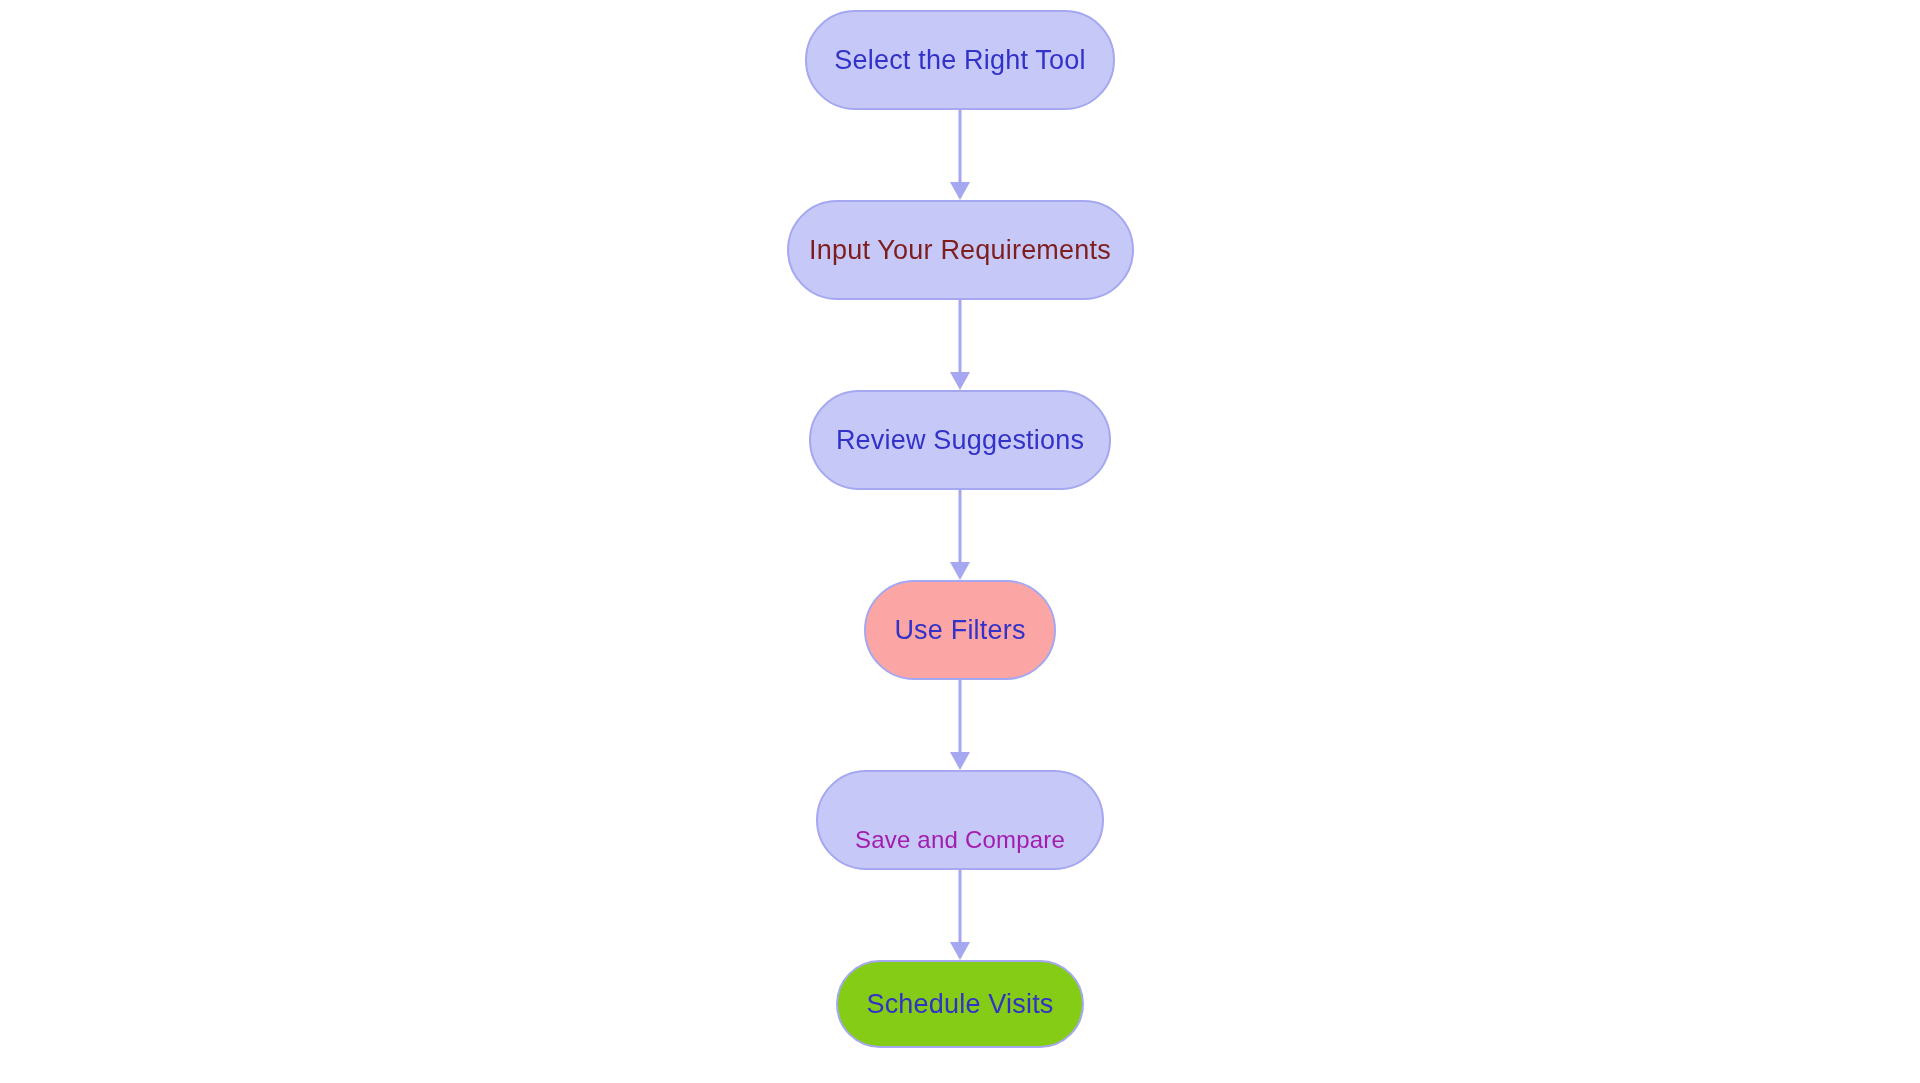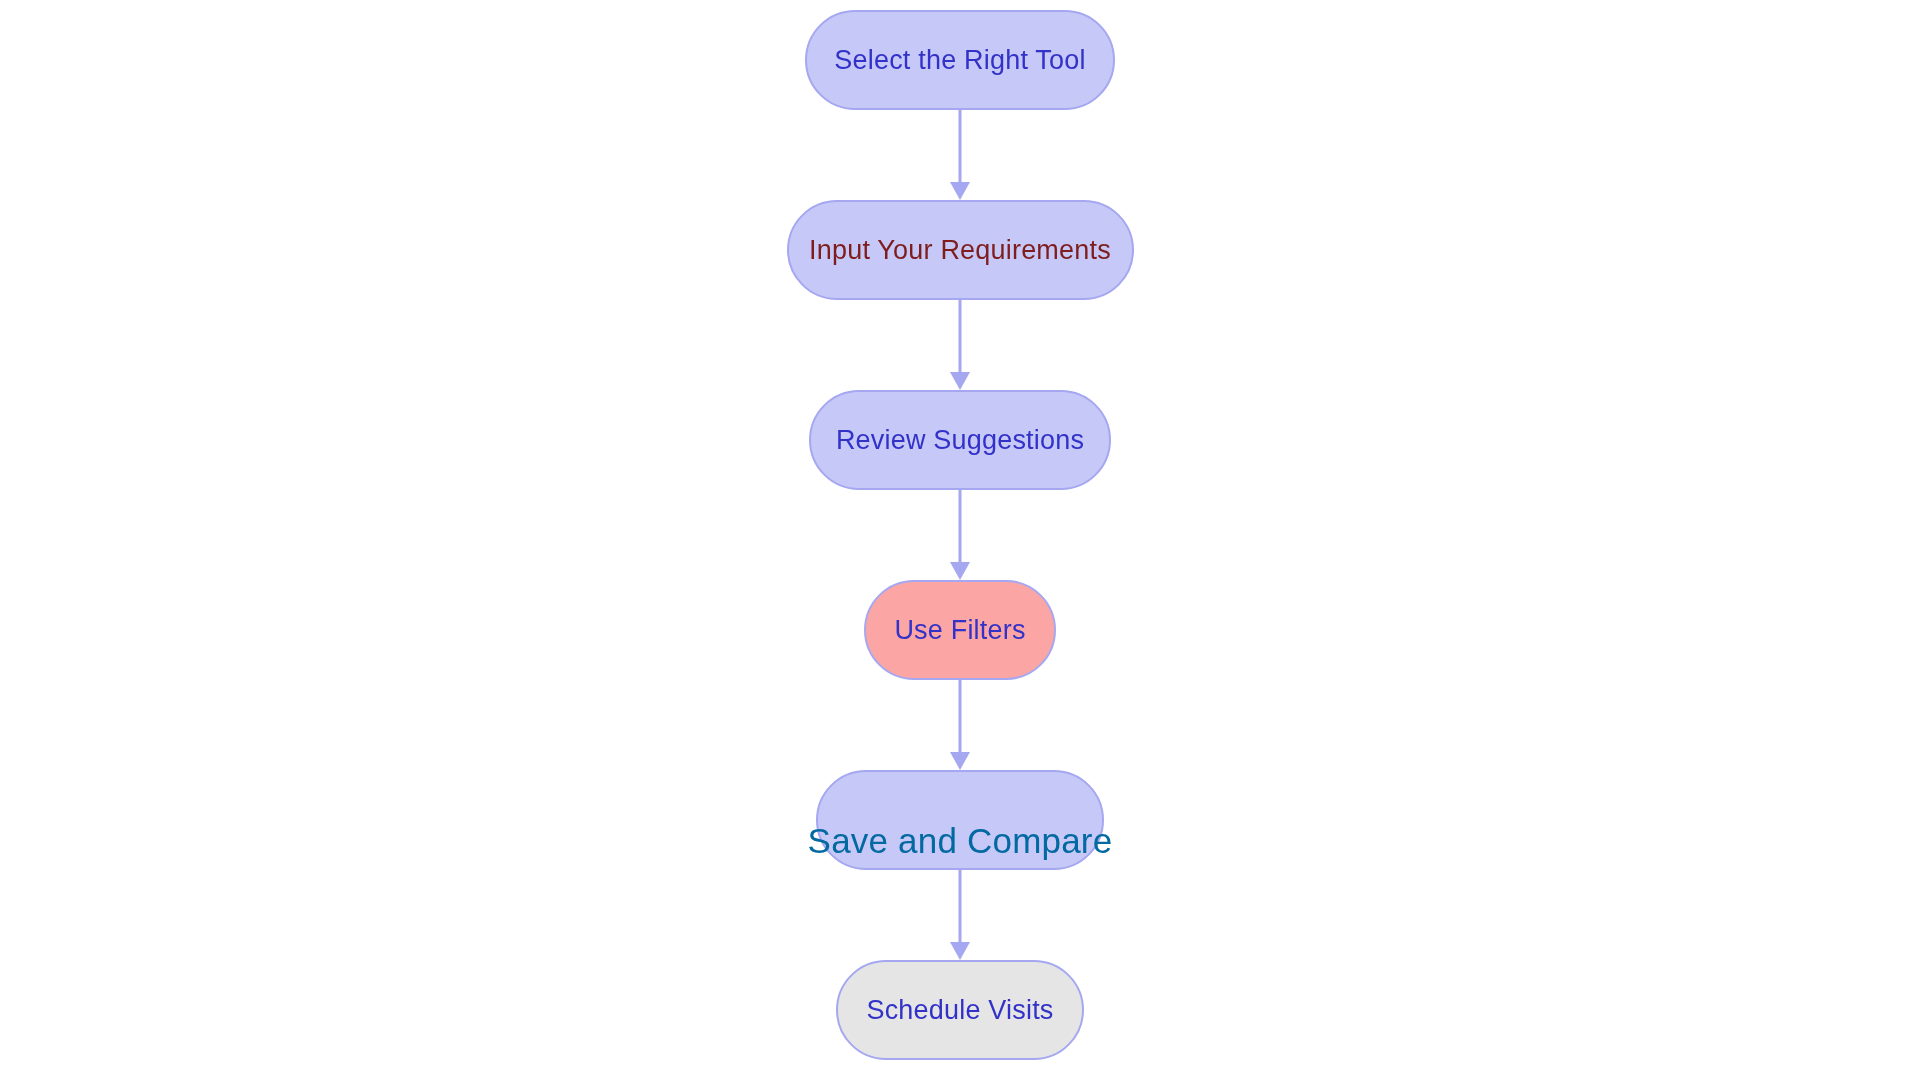--- a/index.html
+++ b/index.html
@@ -125,26 +125,26 @@
     <div class="flow-node" style="width: 192px; height: 100px; border-radius: 50px; background: #fca5a5; border-color: rgb(165, 168, 240);">
       <span class="flow-node-label" style="color: rgb(50, 50, 200); font-size: 27px;">Use Filters</span>
     </div>
 
     <div class="flow-connector">
       <div class="conn-line" style="background: rgb(165, 168, 240); width: 3px;"></div>
       <div class="conn-head" style="border-top-color: rgb(165, 168, 240);"></div>
     </div>
 
     <div class="flow-node" style="width: 288px; height: 100px; border-radius: 50px; background: rgb(198, 200, 248); border-color: rgb(165, 168, 240);">
-      <span class="flow-node-label" style="color: #0369a1; font-size: 35px; margin-top: 40px;">Save and Compare</span>
+      <span class="flow-node-label" style="color: #a21caf; font-size: 24px; margin-top: 40px;">Save and Compare</span>
     </div>
 
     <div class="flow-connector">
       <div class="conn-line" style="background: rgb(165, 168, 240); width: 3px;"></div>
       <div class="conn-head" style="border-top-color: rgb(165, 168, 240);"></div>
     </div>
 
-    <div class="flow-node" style="width: 248px; height: 100px; border-radius: 50px; background: #e5e5e5; border-color: rgb(165, 168, 240);">
+    <div class="flow-node" style="width: 248px; height: 88px; border-radius: 50px; background: #84cc16; border-color: rgb(165, 168, 240);">
       <span class="flow-node-label" style="color: rgb(50, 50, 200); font-size: 27px;">Schedule Visits</span>
     </div>
 
   </div>
 </div>
 
 </body></html>

